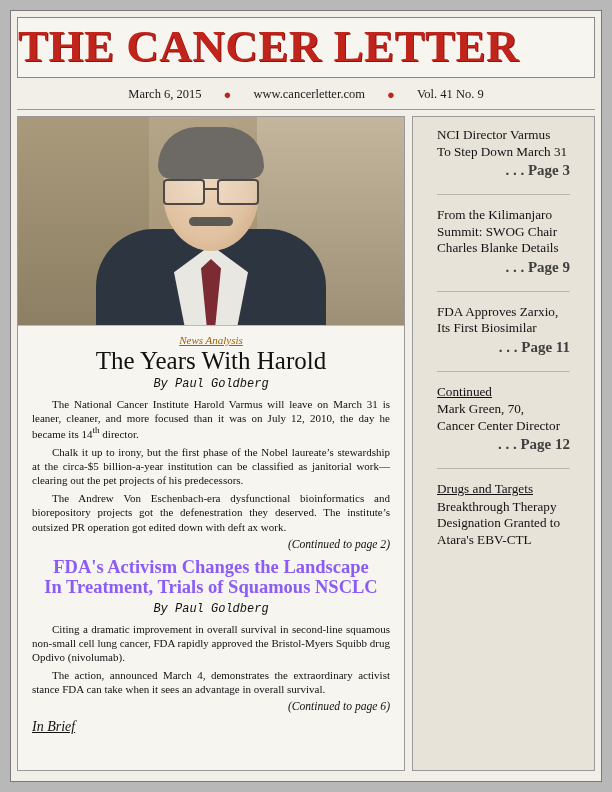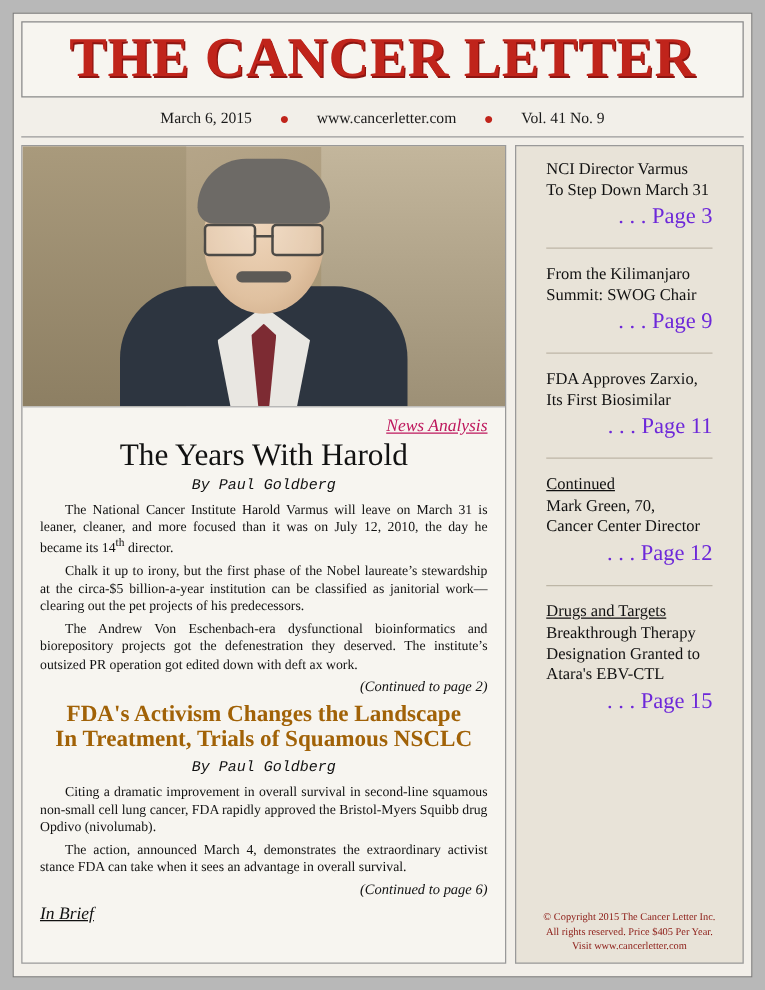--- a/index.html
+++ b/index.html
@@ -27,21 +27,20 @@
     height: 100%;
     box-sizing: border-box;
     background: #f2efe9;
     border: 1px solid #7a7a7a;
     padding: 6px;
   }
   
   .masthead {
     border: 1px solid #888;
     background: #f7f5f0;
-    text-align: center;
     padding: 6px 0 8px 0;
   }
   .masthead-title {
     font-family: "Liberation Serif", serif;
     font-weight: bold;
     font-size: 45px;
     letter-spacing: 0.5px;
     color: #c0241b;
     line-height: 1;
     text-shadow: 1px 1px 0 #8d1410;
@@ -166,24 +165,24 @@
     left: 50%; bottom: 0; transform: translateX(-50%);
     width: 20px; height: 66px;
     background: #7d2b33;
     clip-path: polygon(50% 0, 100% 14%, 72% 100%, 28% 100%, 0 14%);
   }
   
   .article {
     padding: 6px 14px 4px 14px;
   }
   .kicker {
-    text-align: right;
+    text-align: center;
     font-style: italic;
-    font-size: 14px;
-    color: #be185d;
+    font-size: 11px;
+    color: #a16207;
     text-decoration: underline;
     margin: 2px 0 2px 0;
   }
   .headline {
     text-align: center;
     font-size: 25px;
     line-height: 1.05;
     margin: 2px 0 3px 0;
     font-weight: normal;
     color: #111;
@@ -211,21 +210,21 @@
     font-style: italic;
     margin: 3px 0 6px 0;
     color: #111;
   }
   .headline2 {
     text-align: center;
     font-size: 18.5px;
     font-weight: bold;
     line-height: 1.12;
     margin: 4px 0 4px 0;
-    color: #a16207;
+    color: #8b5cf6;
   }
   .inbrief {
     font-style: italic;
     font-size: 14px;
     text-decoration: underline;
     margin: 2px 0 2px 0;
     color: #111;
   }
   
   .side-item {
@@ -235,23 +234,24 @@
     font-size: 13.2px;
     line-height: 1.25;
     color: #111;
   }
   .side-head.u {
     text-decoration: underline;
     margin-bottom: 1px;
   }
   .side-page {
     text-align: right;
-    font-size: 18px;
-    color: #6d28d9;
+    font-size: 15px;
+    color: #404040;
     margin-top: 2px;
+    font-weight: bold;
   }
   .side-sep {
     border-top: 1px solid #bdb6a6;
     margin: 0 0 12px 0;
   }
   .copyright {
     position: absolute;
     left: 10px; right: 10px; bottom: 8px;
     text-align: center;
     font-size: 8.3px;
@@ -327,20 +327,21 @@
         <div class="side-item">
           <div class="side-head">NCI Director Varmus</div>
           <div class="side-head">To Step Down March 31</div>
           <div class="side-page">. . . Page 3</div>
         </div>
         <div class="side-sep"></div>
 
         <div class="side-item">
           <div class="side-head">From the Kilimanjaro</div>
           <div class="side-head">Summit: SWOG Chair</div>
+          <div class="side-head">Charles Blanke Details</div>
           <div class="side-page">. . . Page 9</div>
         </div>
         <div class="side-sep"></div>
 
         <div class="side-item">
           <div class="side-head">FDA Approves Zarxio,</div>
           <div class="side-head">Its First Biosimilar</div>
           <div class="side-page">. . . Page 11</div>
         </div>
         <div class="side-sep"></div>
@@ -351,25 +352,19 @@
           <div class="side-head">Cancer Center Director</div>
           <div class="side-page">. . . Page 12</div>
         </div>
         <div class="side-sep"></div>
 
         <div class="side-item">
           <div class="side-head u">Drugs and Targets</div>
           <div class="side-head">Breakthrough Therapy</div>
           <div class="side-head">Designation Granted to</div>
           <div class="side-head">Atara's EBV-CTL</div>
-          <div class="side-page">. . . Page 15</div>
-        </div>
-
-        <div class="copyright">
-          <div>© Copyright 2015 The Cancer Letter Inc.</div>
-          <div>All rights reserved. Price $405 Per Year.</div>
-          <div>Visit www.cancerletter.com</div>
-        </div>
+        </div>
+
 
       </div>
     </div>
   </div>
 </div>
 
 </body></html>

